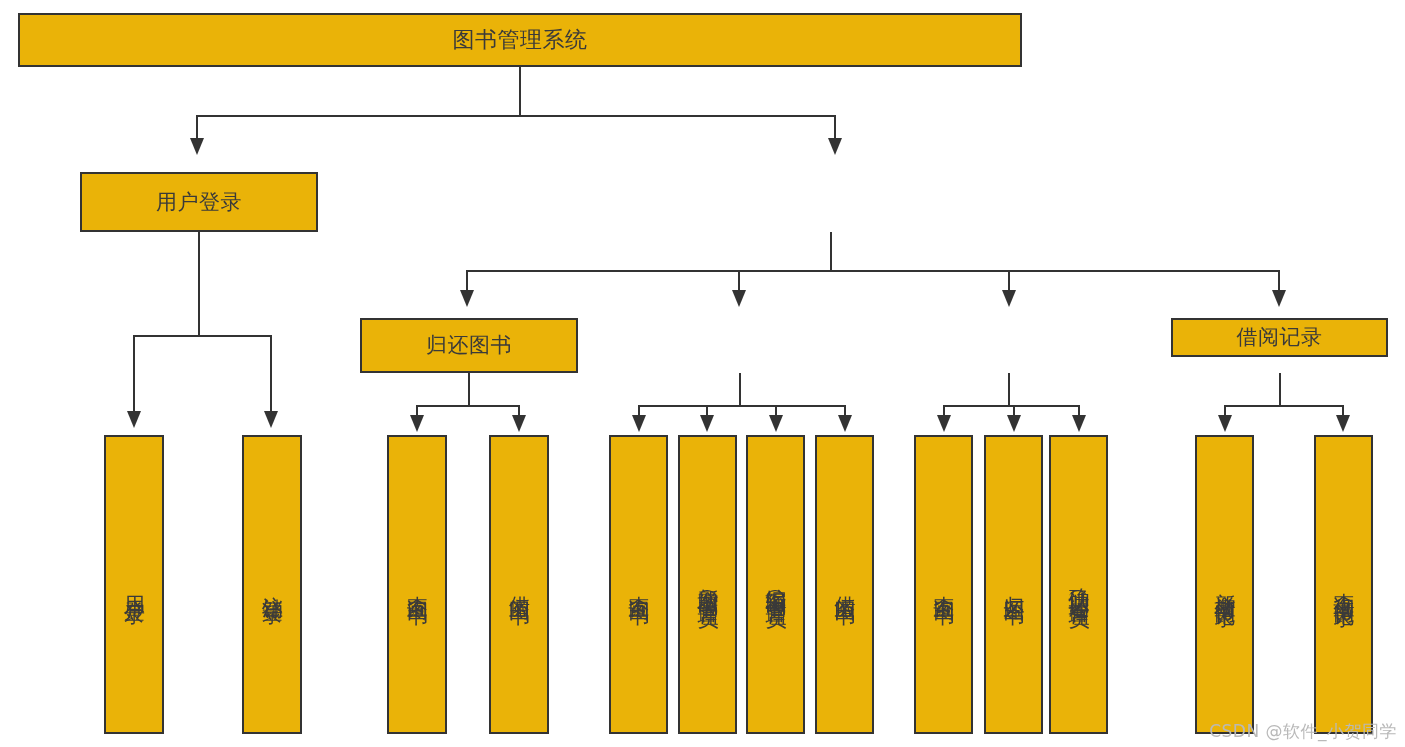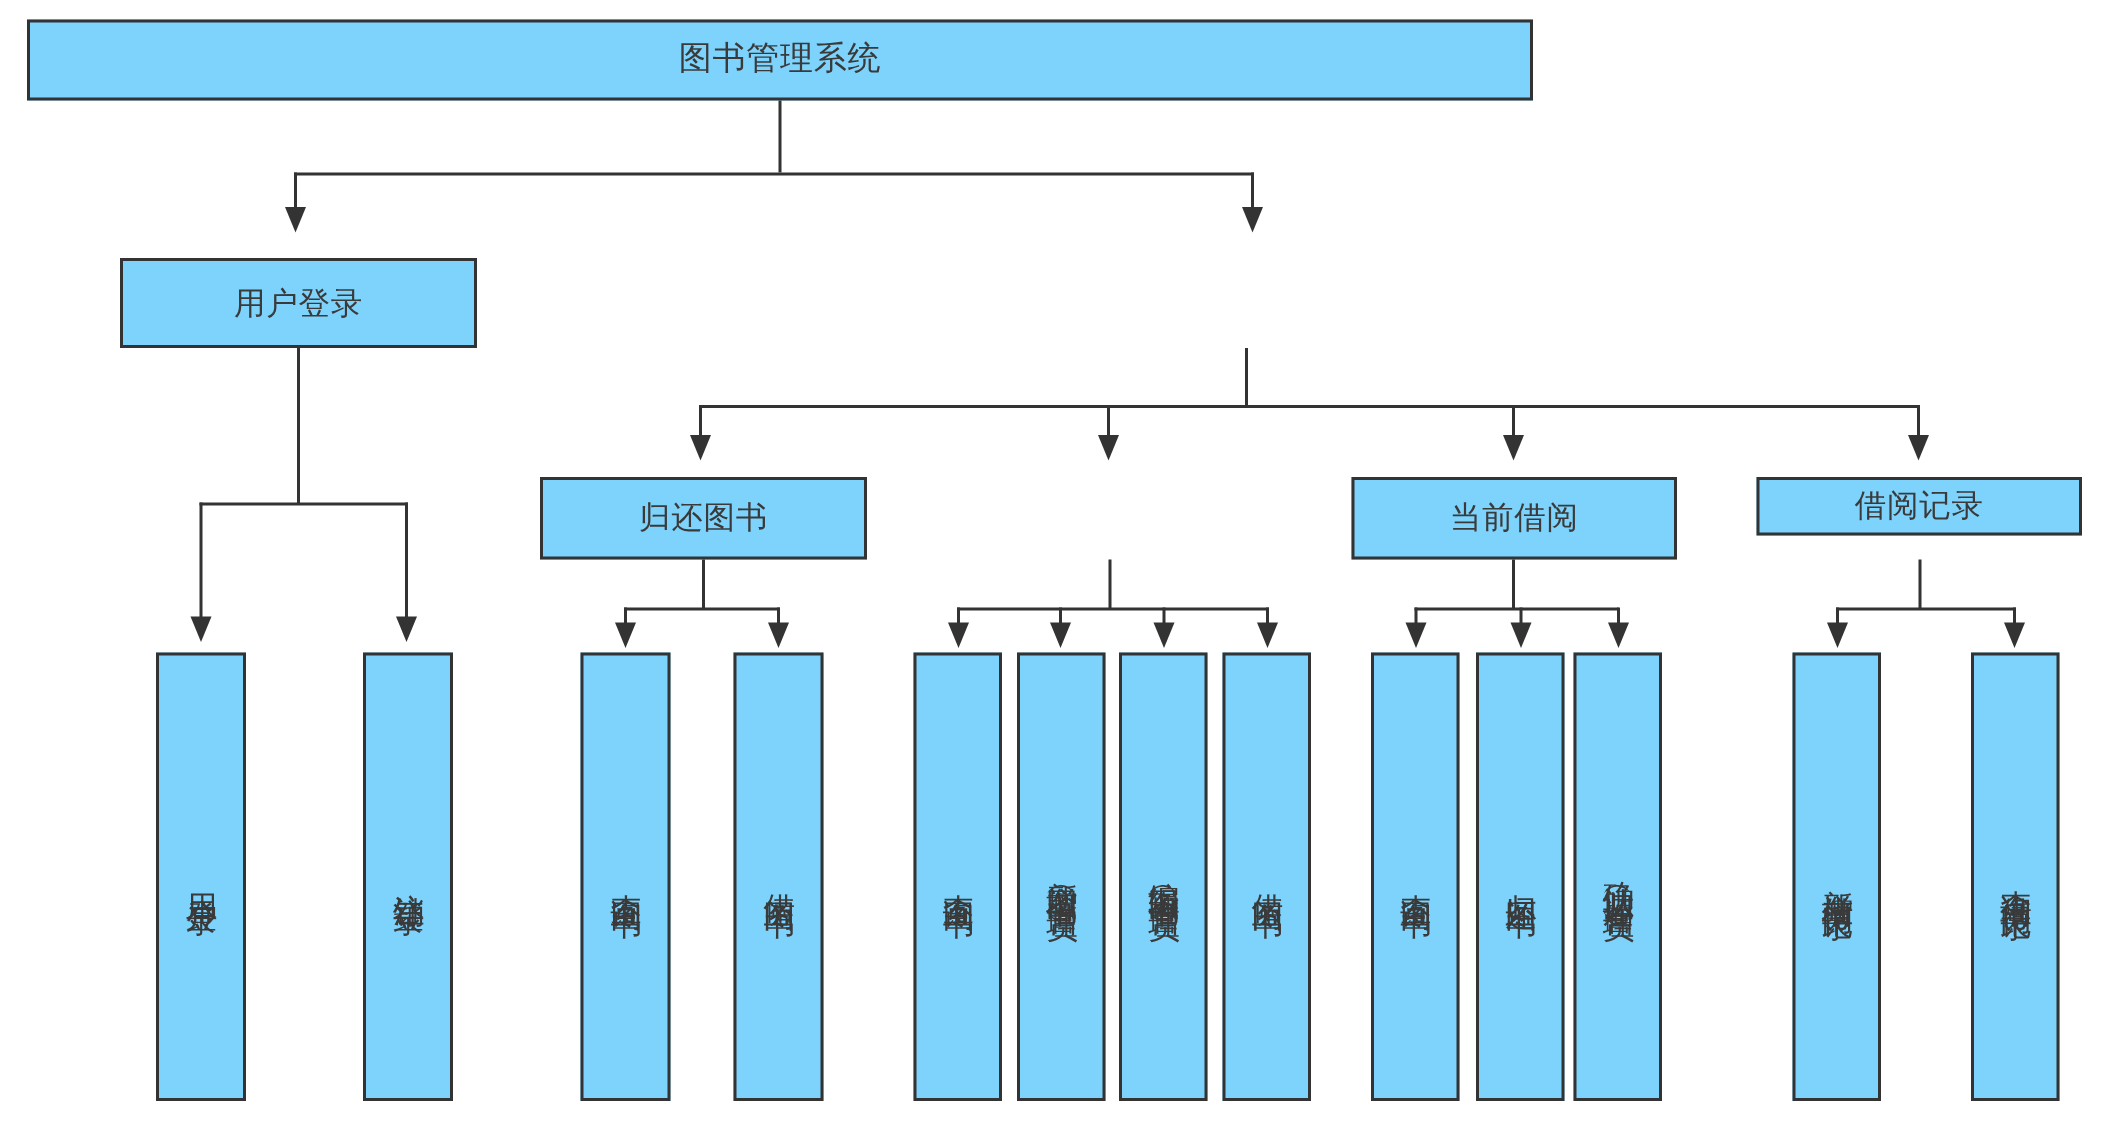--- a/index.html
+++ b/index.html
@@ -15,21 +15,21 @@
     position: relative;
     width: 1405px;
     height: 747px;
     background: #ffffff;
     overflow: hidden;
   }
   
   .node {
     position: absolute;
     box-sizing: border-box;
-    background: #7dd3fc;
+    background: #eab308;
     border: 2px solid #333333;
     display: flex;
     align-items: center;
     justify-content: center;
     color: #3a3a3a;
     line-height: 1.18;
     text-align: right;
   }
   .node .label {
     display: block;
@@ -123,23 +123,20 @@
   <div class="conn vline" style="left:738px; top:270px; width:2px; height:22px;"></div>
   <div class="arrow" style="left:732px; top:290px;"></div>
   <div class="conn vline" style="left:1008px; top:270px; width:2px; height:22px;"></div>
   <div class="arrow" style="left:1002px; top:290px;"></div>
   <div class="conn vline" style="left:1278px; top:270px; width:2px; height:22px;"></div>
   <div class="arrow" style="left:1272px; top:290px;"></div>
 
   <div class="node h" style="left:360px; top:318px; width:218px; height:55px;">
     <span class="label">归还图书</span>
   </div>
-  <div class="node h" style="left:901px; top:318px; width:217px; height:55px;">
-    <span class="label">当前借阅</span>
-  </div>
   <div class="node h" style="left:1171px; top:318px; width:217px; height:39px;">
     <span class="label">借阅记录</span>
   </div>
 
   <div class="conn vline" style="left:468px; top:373px; width:2px; height:33px;"></div>
   <div class="conn hline" style="left:416px; top:405px; width:104px; height:2px;"></div>
   <div class="conn vline" style="left:416px; top:405px; width:2px; height:12px;"></div>
   <div class="arrow" style="left:410px; top:415px;"></div>
   <div class="conn vline" style="left:518px; top:405px; width:2px; height:12px;"></div>
   <div class="arrow" style="left:512px; top:415px;"></div>
@@ -208,14 +205,15 @@
     <span class="label">确认归还（管理员）</span>
   </div>
 
   <div class="node v" style="left:1195px; top:435px; width:59px; height:299px;">
     <span class="label">新增借阅记录</span>
   </div>
   <div class="node v" style="left:1314px; top:435px; width:59px; height:299px;">
     <span class="label">查询借阅记录</span>
   </div>
 
+  <div id="watermark">CSDN @软件_小贺同学</div>
 
 </div>
 
 </body></html>

